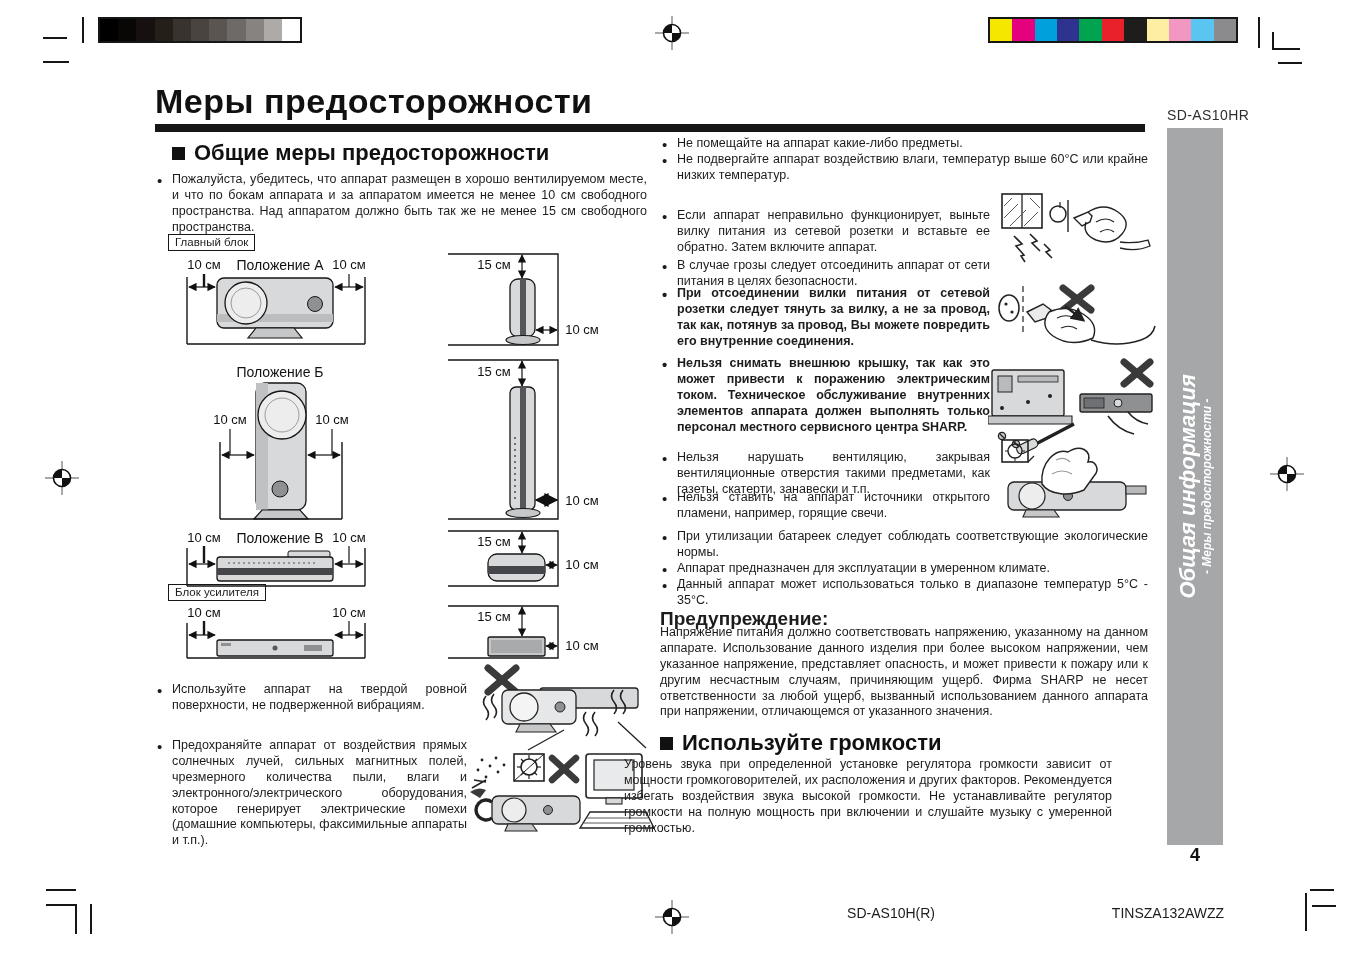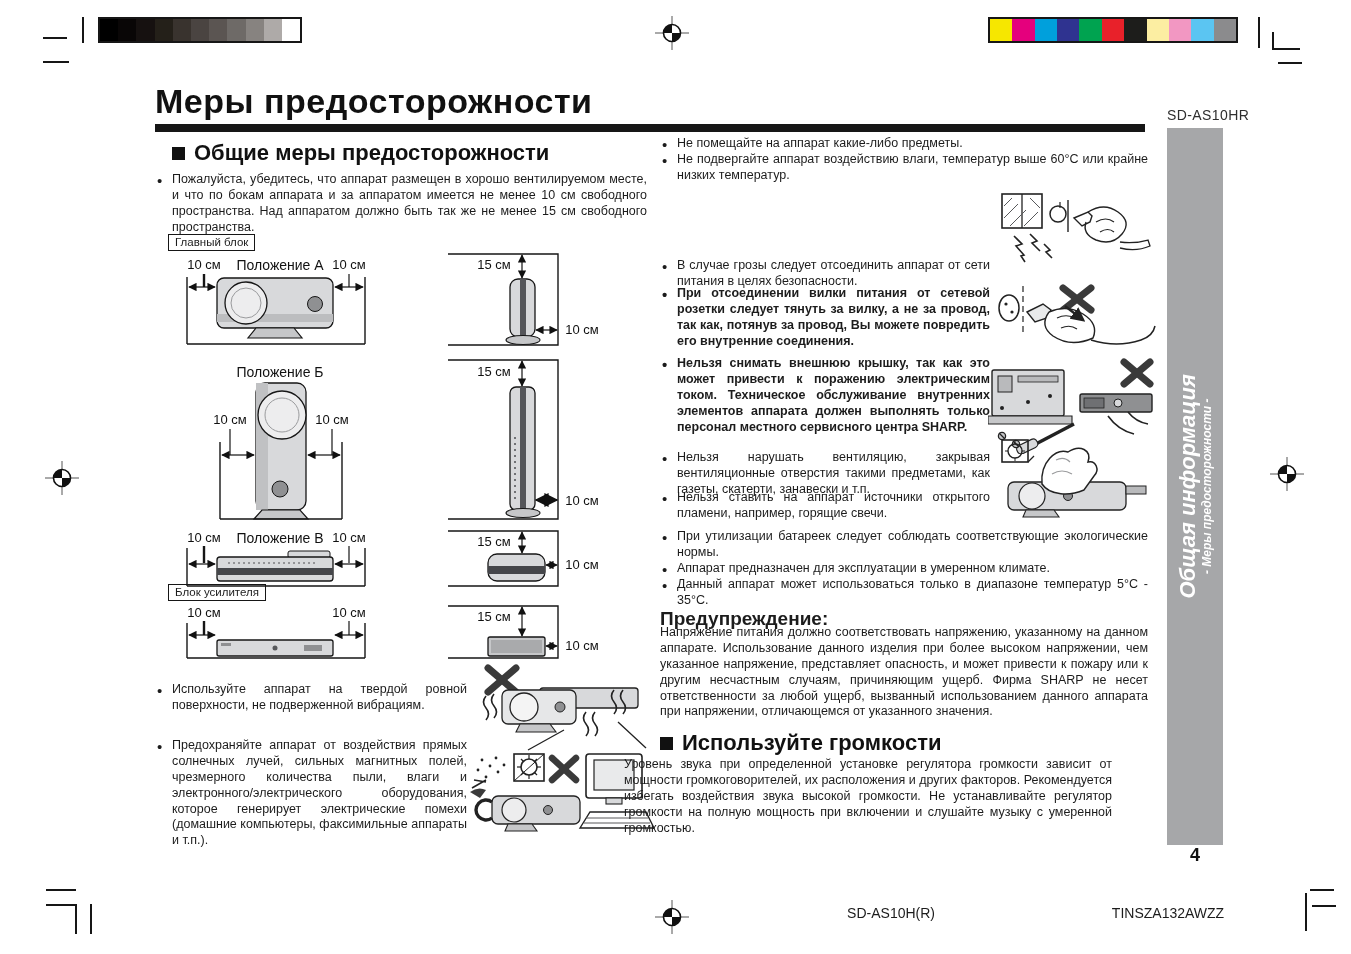--- a/index.html
+++ b/index.html
@@ -296,20 +296,21 @@
       </g>
     <rect x="24" y="46" width="88" height="28" rx="6" fill="#d8d9db" stroke="#222" stroke-width="1.3"></rect>
     <circle cx="46" cy="60" r="12" fill="#ededee" stroke="#222" stroke-width="1.2"></circle>
     <circle cx="80" cy="60" r="4.5" fill="#8f9092" stroke="#222" stroke-width="1"></circle>
     <path d="M24,52 a10,10 0 1 0 0,16" fill="none" stroke="#222" stroke-width="3.4"></path>
     <path d="M40,74 h24 l5,7 h-32 z" fill="#c6c7c9" stroke="#222" stroke-width="1.1"></path>
   </svg>
 
   <div class="bullet" style="left:660px; top:136px; width:488px;">Не помещайте на аппарат какие-либо предметы.</div>
   <div class="bullet" style="left:660px; top:152px; width:488px;">Не подвергайте аппарат воздействию влаги, температур выше 60°C или крайне низких температур.</div>
+  <div class="bullet" style="left:660px; top:208px; width:330px;">Если аппарат неправильно функционирует, выньте вилку питания из сетевой розетки и вставьте ее обратно. Затем включите аппарат.</div>
   <div class="bullet" style="left:660px; top:258px; width:330px;">В случае грозы следует отсоединить аппарат от сети питания в целях безопасности.</div>
   <div class="bullet" style="left:660px; top:286px; width:330px;font-weight:bold;">При отсоединении вилки питания от сетевой розетки следует тянуть за вилку, а не за провод, так как, потянув за провод, Вы можете повредить его внутренние соединения.</div>
   <div class="bullet bold" style="left:660px; top:356px; width:330px;">Нельзя снимать внешнюю крышку, так как это может привести к поражению электрическим током. Техническое обслуживание внутренних элементов аппарата должен выполнять только персонал местного сервисного центра SHARP.</div>
   <div class="bullet" style="left:660px; top:450px; width:330px;">Нельзя нарушать вентиляцию, закрывая вентиляционные отверстия такими предметами, как газеты, скатерти, занавески и т.п.</div>
   <div class="bullet" style="left:660px; top:490px; width:330px;">Нельзя ставить на аппарат источники открытого пламени, например, горящие свечи.</div>
   <div class="bullet" style="left:660px; top:529px; width:488px;">При утилизации батареек следует соблюдать соответствующие экологические нормы.</div>
   <div class="bullet" style="left:660px; top:561px; width:488px;">Аппарат предназначен для эксплуатации в умеренном климате.</div>
   <div class="bullet" style="left:660px; top:577px; width:488px;">Данный аппарат может использоваться только в диапазоне температур 5°C - 35°C.</div>
 
   <svg class="ill" style="left:1000px; top:192px;" width="152" height="86" viewBox="0 0 152 86">

